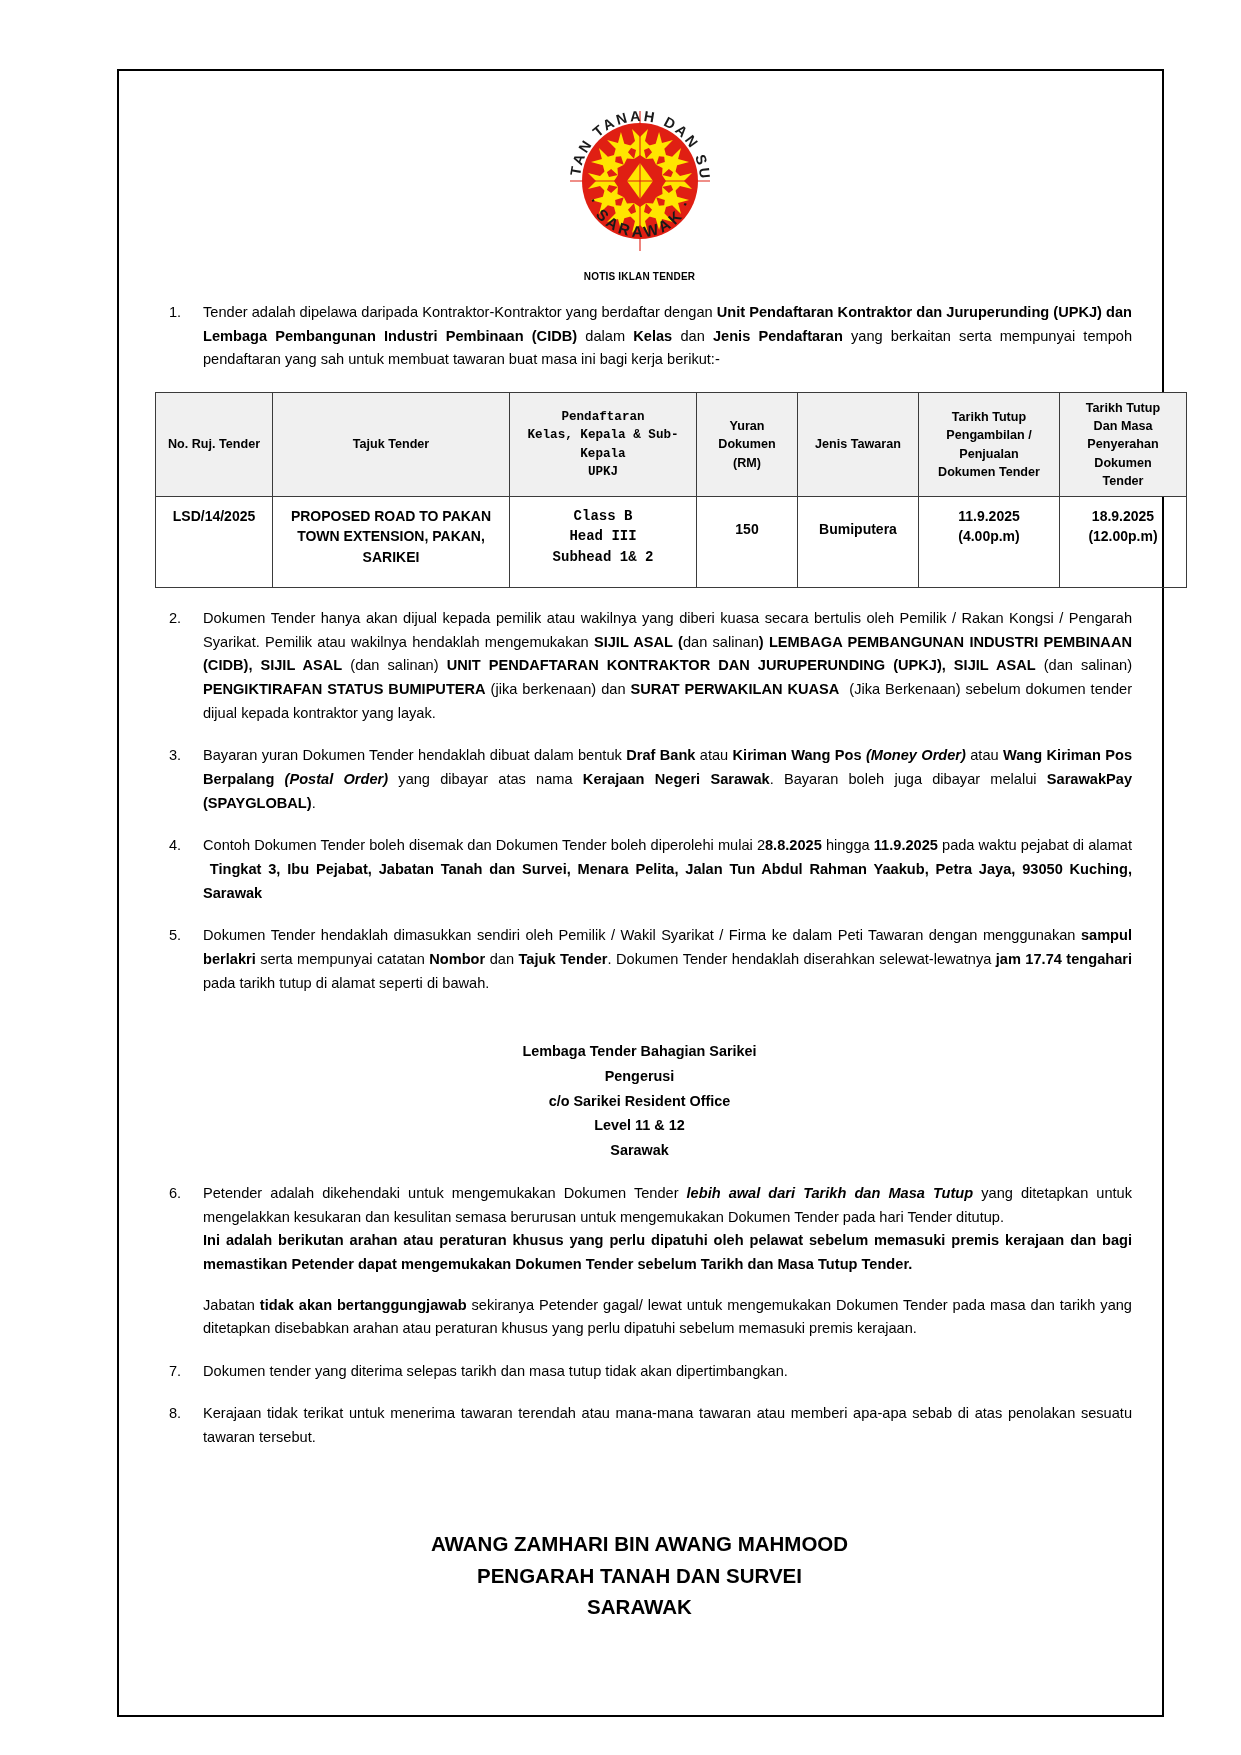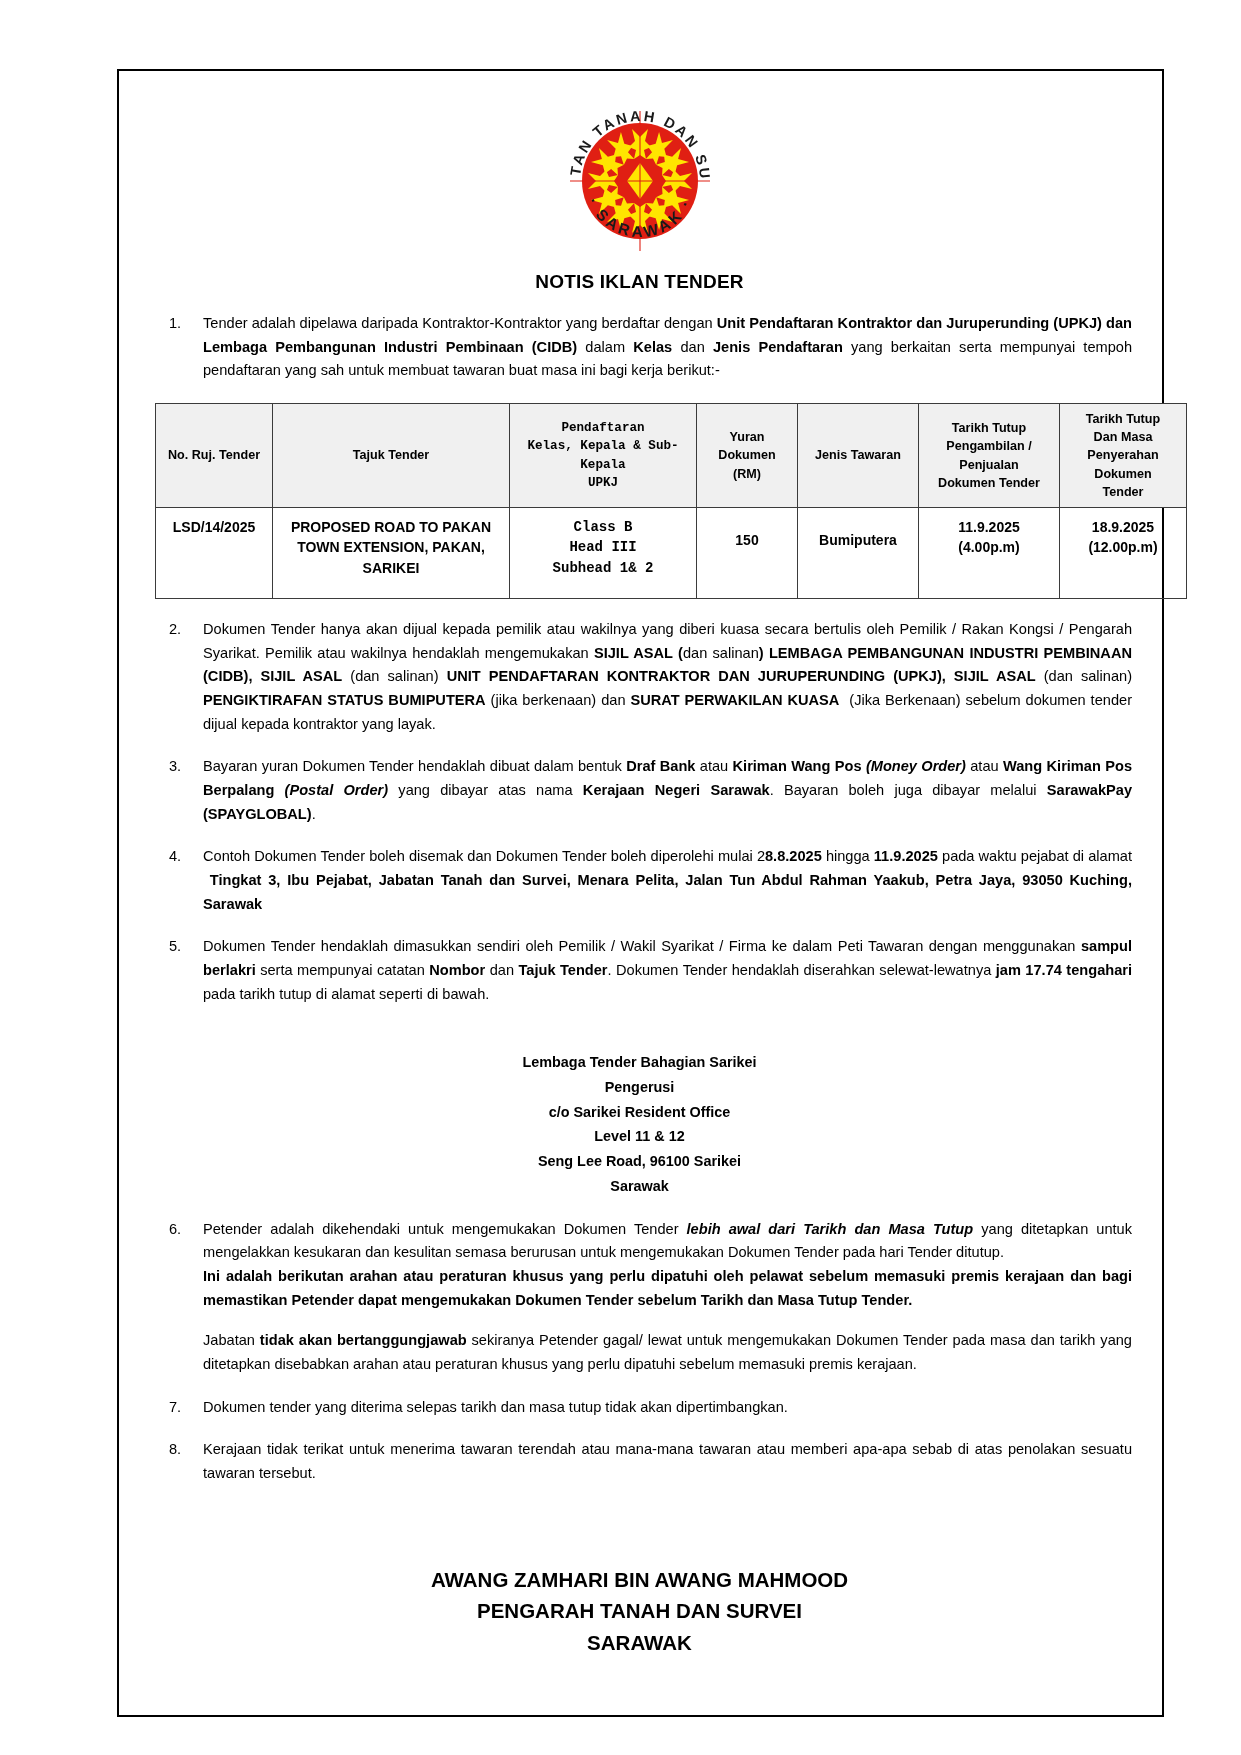--- a/index.html
+++ b/index.html
@@ -45,21 +45,21 @@
     position: relative;
     width: 168px;
     height: 168px;
   }
   .logo svg { display: block; }
 
   
   .doc-title {
     text-align: center;
     font-weight: bold;
-    font-size: 19px;
+    font-size: 10px;
     letter-spacing: 0.2px;
     margin-top: 6px;
   }
 
   
   .clause {
     display: flex;
     margin-top: 19px;
     font-size: 14.6px;
     line-height: 1.62;
@@ -259,21 +259,20 @@
     <div class="clause">
       <div class="num">5.</div>
       <div class="body">Dokumen Tender hendaklah dimasukkan sendiri oleh Pemilik / Wakil Syarikat / Firma ke dalam Peti Tawaran dengan menggunakan <b>sampul berlakri</b> serta mempunyai catatan <b>Nombor</b> dan <b>Tajuk Tender</b>. Dokumen Tender hendaklah diserahkan selewat-lewatnya <b>jam 17.74 tengahari</b> pada tarikh tutup di alamat seperti di bawah.</div>
     </div>
 
     <div class="address-block">
       <div>Lembaga Tender Bahagian Sarikei</div>
       <div>Pengerusi</div>
       <div>c/o Sarikei Resident Office</div>
       <div>Level 11 &amp; 12</div>
-      <div>Seng Lee Road, 96100 Sarikei</div>
       <div>Sarawak</div>
     </div>
 
     <div class="clause">
       <div class="num">6.</div>
       <div class="body">
         <div>Petender adalah dikehendaki untuk mengemukakan Dokumen Tender <b><i>lebih awal dari Tarikh dan Masa Tutup</i></b> yang ditetapkan untuk mengelakkan kesukaran dan kesulitan semasa berurusan untuk mengemukakan Dokumen Tender pada hari Tender ditutup.<br><b>Ini adalah berikutan arahan atau peraturan khusus yang perlu dipatuhi oleh pelawat sebelum memasuki premis kerajaan dan bagi memastikan Petender dapat mengemukakan Dokumen Tender sebelum Tarikh dan Masa Tutup Tender.</b></div>
         <div class="subpara">Jabatan <b>tidak akan bertanggungjawab</b> sekiranya Petender gagal/ lewat untuk mengemukakan Dokumen Tender pada masa dan tarikh yang ditetapkan disebabkan arahan atau peraturan khusus yang perlu dipatuhi sebelum memasuki premis kerajaan.</div>
       </div>
     </div>

